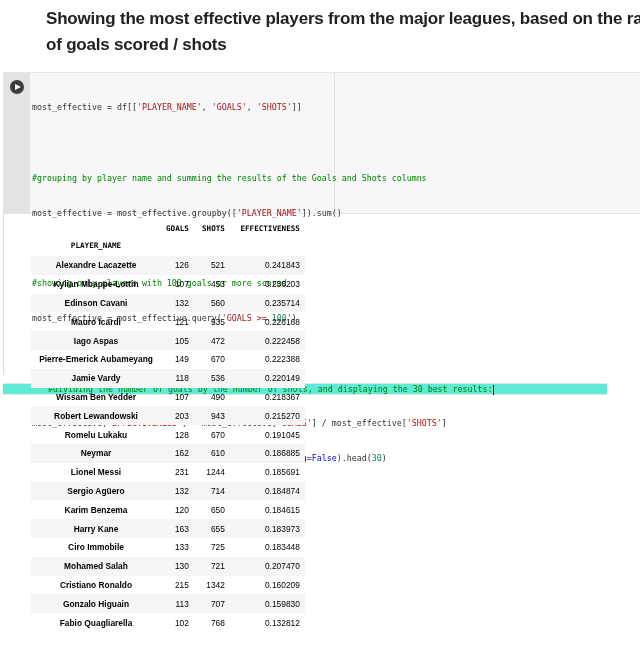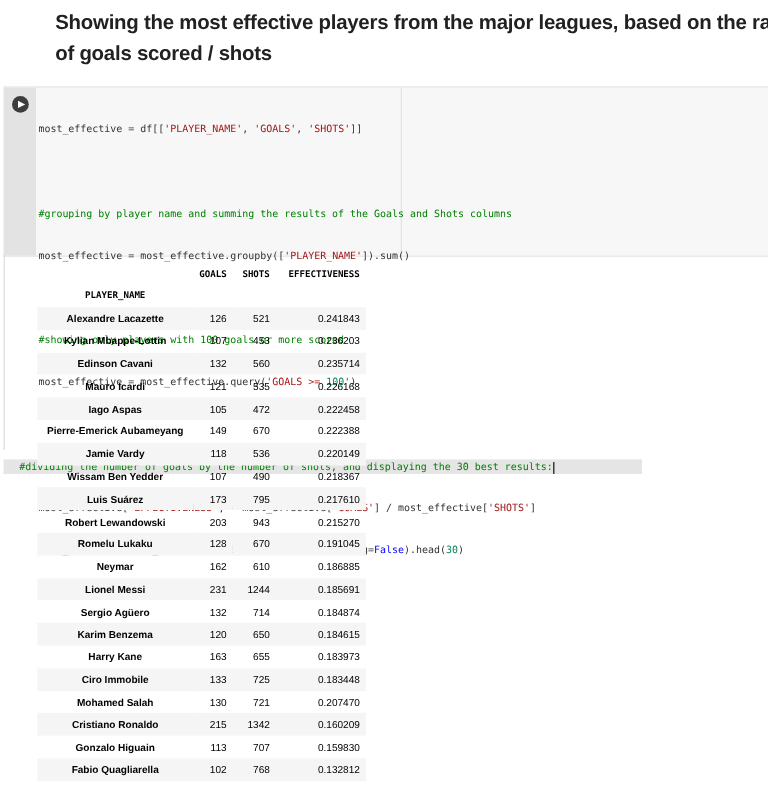--- a/index.html
+++ b/index.html
@@ -4,21 +4,21 @@
 <style>
   html, body { margin:0; padding:0; background:#ffffff; }
   body { width:640px; height:669px; overflow:hidden; position:relative; font-family:"Liberation Sans", sans-serif; }
   .heading { position:absolute; left:8px; top:6px; width:625px; font-size:17px; font-weight:bold; line-height:26px; color:#212121; letter-spacing:-0.2px;margin-left:38px; }
   .cell { position:absolute; left:3px; top:72px; width:637px; height:140px; background:#f7f7f7; border-top:1px solid #e6e6e6; border-bottom:1px solid #e6e6e6; }
   .gutter { position:absolute; left:0; top:0; width:27px; height:140px; background:#e3e3e3; }
   .run-btn { position:absolute; left:7px; top:7px; width:14px; height:14px; border-radius:50%; background:#3d3d3d; }
   .run-btn::after { content:""; position:absolute; left:5px; top:3.5px; border-left:6px solid #fff; border-top:3.5px solid transparent; border-bottom:3.5px solid transparent; }
   .code { position:absolute; left:29px; top:6px; font-family:"DejaVu Sans Mono", monospace; font-size:8.3px; line-height:11.7px; color:#333; white-space:pre; }
   .code .ln { height:11.7px; }
-  .code .cur { background:#e5e5e5; margin-left:-29px; padding-left:13px; width:532px; border-top:1px solid #e6e6e6; border-bottom:1px solid #e6e6e6; box-sizing:border-box; }
+  .code .cur { background:#5eead4; margin-left:-29px; padding-left:45px; width:604px; border-top:1px solid #e6e6e6; border-bottom:1px solid #e6e6e6; box-sizing:border-box; }
   .cm { color:#008000; }
   .st { color:#a31515; }
   .kw { color:#0000ff; }
   .nm { color:#098658; }
   .caret { display:inline-block; width:1.5px; height:10px; background:#111; vertical-align:middle; }
   .ruler { position:absolute; left:331px; top:0; width:1px; height:140px; background:#e2e2e2; }
   .leftline { position:absolute; left:3px; top:212px; width:1px; height:163px; background:#dcdcdc; }
   .out { position:absolute; left:31px; top:222px; }
   table { border-collapse:collapse; font-size:8.4px; color:#000; }
   th { font-family:"DejaVu Sans Mono", monospace; font-size:7.6px; font-weight:bold; }
@@ -117,26 +117,20 @@
           <td class="s">536</td>
           <td class="e">0.220149</td>
         </tr>
         <tr>
           <th>Wissam Ben Yedder</th>
           <td class="g">107</td>
           <td class="s">490</td>
           <td class="e">0.218367</td>
         </tr>
         <tr>
-          <th>Luis Suárez</th>
-          <td class="g">173</td>
-          <td class="s">795</td>
-          <td class="e">0.217610</td>
-        </tr>
-        <tr>
           <th>Robert Lewandowski</th>
           <td class="g">203</td>
           <td class="s">943</td>
           <td class="e">0.215270</td>
         </tr>
         <tr>
           <th>Romelu Lukaku</th>
           <td class="g">128</td>
           <td class="s">670</td>
           <td class="e">0.191045</td>

